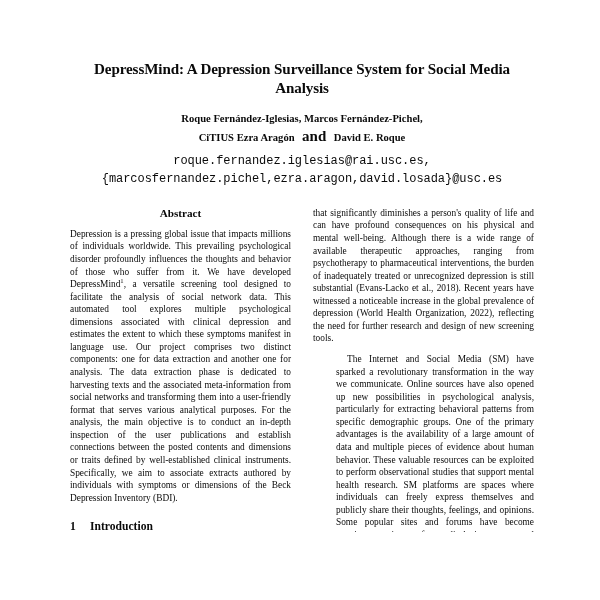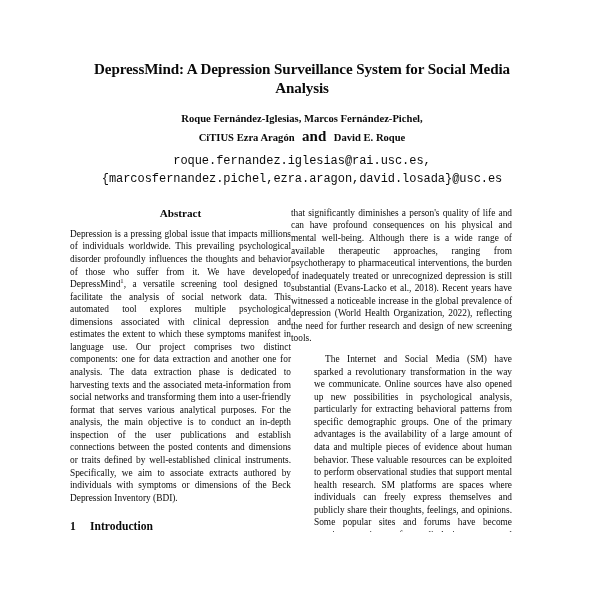--- a/index.html
+++ b/index.html
@@ -61,20 +61,21 @@
     font-size: 12px;
     line-height: 1.5;
     margin: 4px 0 8px 0;
     letter-spacing: -0.05px;
   }
 
   
   .columns {
     display: flex;
     margin-top: 19px;
+    gap: 22px;
     align-items: flex-start;
   }
   .col {
     width: 221px;
     flex: 0 0 221px;
   }
 
   .abstract-heading {
     text-align: center;
     font-size: 11.2px;

